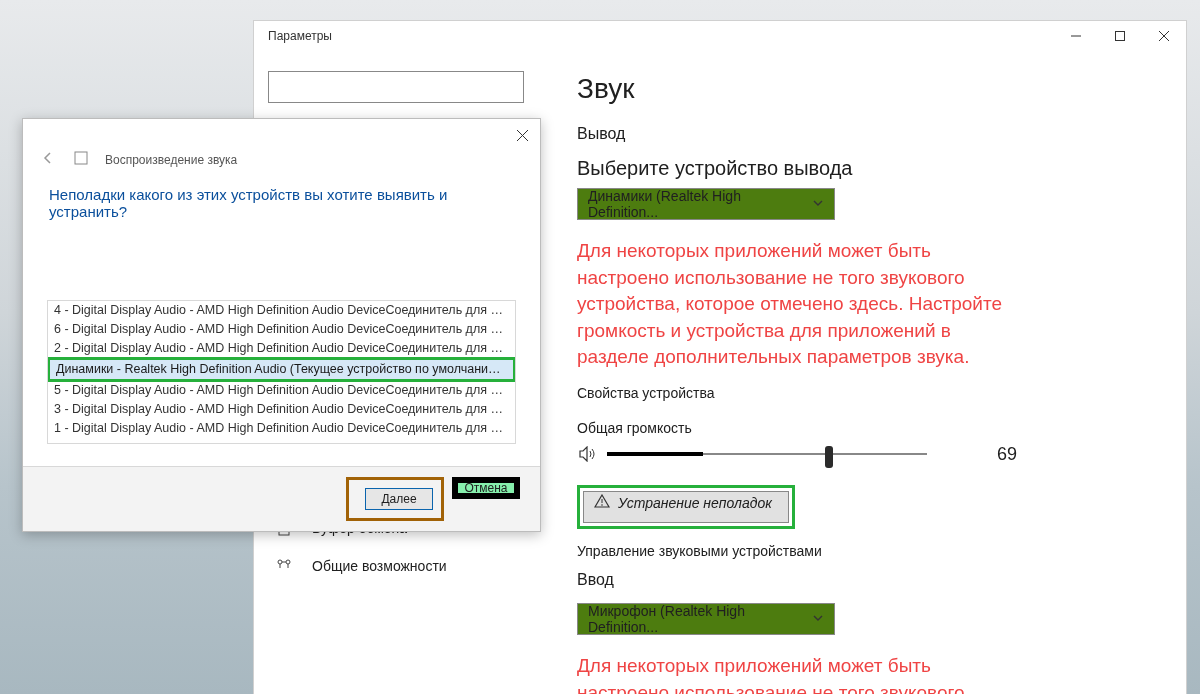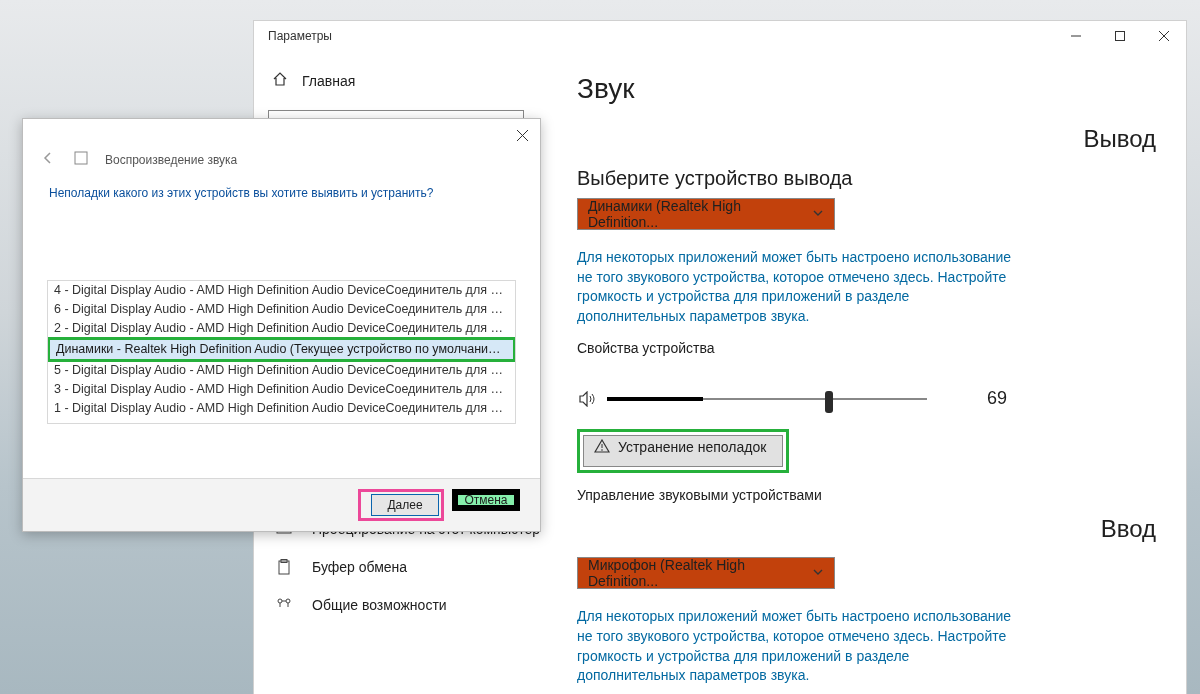--- a/index.html
+++ b/index.html
@@ -57,66 +57,67 @@
     height: 38px; padding-left: 6px;
     font-size: 14px;
   }
   .nav-icon { width: 20px; display:inline-flex; justify-content:center; margin-right: 18px; color:#444;}
   .settings-right {
     flex: 1;
     padding: 22px 30px 0 20px;
     overflow: hidden;
   }
   .page-title { font-size: 28px; font-weight: 400; margin-bottom: 20px; }
-  .section-title { font-size: 24px; font-weight: 400; margin-bottom: 14px; text-align: right; }
+  .section-title { font-size: 16px; font-weight: 400; margin-bottom: 14px; }
   .field-label { font-size: 20px; margin-bottom: 8px; }
   .dropdown {
     width: 258px; height: 32px;
-    border: 1px solid #888; background: #c2410c;
+    border: 1px solid #888; background: #4d7c0f;
     display: flex; align-items: center;
     padding: 0 10px;
     font-size: 14px;
     margin-bottom: 18px;
   }
   .dropdown .spacer { flex:1; }
-  .help-text { font-size: 14px; color: #0369a1; line-height: 1.4; margin-bottom: 14px; max-width: 440px; }
-  .link-row { font-size: 14px; color: #202020; margin-bottom: 32px; }
+  .help-text { font-size: 19px; color: #ef4444; line-height: 1.4; margin-bottom: 14px; max-width: 440px; }
+  .link-row { font-size: 14px; color: #202020; margin-bottom: 19px; }
   .volume-label { font-size: 14px; margin-bottom: 8px; }
   .volume-row { display: flex; align-items: center; margin-bottom: 20px; }
   .speaker-ico { width: 24px; display:flex; justify-content:center;}
   .slider-wrap { position: relative; width: 320px; height: 20px; margin-left: 6px; }
   .track-bg { position:absolute; left:0; right:0; top:9px; height:2px; background:#888; }
   .track-fill { position:absolute; left:0; top:8px; height:4px; background:#000; }
   .slider-thumb { position:absolute; top:2px; width:8px; height:22px; background:#2b2b2b; border-radius:3px;}
-  .volume-val { font-size: 18px; margin-left: 60px; min-width:30px; }
+  .volume-val { font-size: 18px; margin-left: 60px; min-width:30px; text-align:right;}
   .troubleshoot-btn {
     display: inline-flex; align-items: center;
     height: 32px; padding: 0 16px 8px 10px;
     border: 1px solid #888; background: #e1e1e1;
     font-size: 14px;
+    font-style: italic;
   }
   .troubleshoot-wrap { display:inline-block; border: 3px solid #26b03b; padding:3px; margin-bottom:14px;}
   .troubleshoot-btn .warn-ico { margin-right: 8px; }
 
   
   .trouble-window {
     position: absolute;
     left: 22px; top: 118px;
     width: 519px; height: 414px;
     background: #ffffff;
     border: 1px solid #bcbcbc;
     box-shadow: 0 3px 12px rgba(0,0,0,0.25);
     display: flex; flex-direction: column;
   }
   .trouble-top { display:flex; justify-content:flex-end; padding:6px 8px 0 0;}
   .trouble-close { width: 20px; height: 20px; display:flex; align-items:center; justify-content:center;}
   .trouble-header { display:flex; align-items:center; padding: 6px 20px 18px 18px; font-size:12px; color:#555;gap:9px;}
   .trouble-back { margin-right: 10px; color:#888;}
   .trouble-hdr-ico { margin-right: 8px; }
-  .trouble-question { font-size: 12px; color: #0a4f9c; padding: 0 26px 20px 26px; }
+  .trouble-question { font-size: 15px; color: #0a4f9c; padding: 0 26px 20px 26px; }
   .device-list {
     margin: 60px 24px 0 24px;
     border: 1px solid #d8d8d8;
     height: 144px;
     font-size: 12.5px;
     overflow: hidden;
   }
   .device-row { padding: 1px 6px; white-space: nowrap; overflow:hidden; text-overflow: ellipsis; line-height:17px; color:#333;}
   .device-row.selected { background: #d6e8f7; color:#1a1a1a;}
   .highlight-box { border: 3px solid #26b03b; margin: -1px; }
@@ -129,21 +130,21 @@
   }
   .dlg-btn {
     width: 68px; height: 22px;
     border: 6px solid #000000;
     background: #86efac;
     font-size: 12px;
     margin-left: 8px;
     display:flex; align-items:center; justify-content:center;
   }
   .dlg-btn.primary { border: 1px solid #0a64ad; background:#e6e6e6;}
-  .dlg-btn-wrap-hl { display:inline-flex; border:3px solid #ec4899; padding:2px;}
+  .dlg-btn-wrap-hl { display:inline-flex; border:3px solid #a16207; padding:8px;}
 </style>
 </head>
 <body>
 
 <div class="settings-window">
   <div class="settings-titlebar">
     <span>Параметры</span>
     <span class="spacer"></span>
     <div class="titlebar-btn">
         <svg width="10" height="10">
@@ -157,26 +158,20 @@
       </div>
     <div class="titlebar-btn">
         <svg width="10" height="10">
           <line x1="0" y1="0" x2="10" y2="10" stroke="#333" stroke-width="1"></line>
           <line x1="10" y1="0" x2="0" y2="10" stroke="#333" stroke-width="1"></line>
         </svg>
       </div>
   </div>
   <div class="settings-body">
     <div class="settings-left">
-      <div class="home-row">
-        <span class="home-icon"><svg width="16" height="16" viewBox="0 0 16 16">
-              <path d="M2 8 L8 2 L14 8 M4 7 V14 H12 V7" fill="none" stroke="#333" stroke-width="1.2"></path>
-            </svg></span>
-        <span class="home-label">Главная</span>
-      </div>
       <div class="search-box"></div>
       <div class="nav-list" style="margin-top:330px;">
         <div class="nav-item">
           <span class="nav-icon">
               <svg width="16" height="16">
                 <rect x="1" y="1" width="6" height="6" fill="none" stroke="#444"></rect>
                 <rect x="9" y="1" width="6" height="6" fill="none" stroke="#444"></rect>
                 <rect x="1" y="9" width="14" height="6" fill="none" stroke="#444"></rect>
               </svg>
             </span>
@@ -221,20 +216,21 @@
       <div class="dropdown">
         <span>Динамики (Realtek High Definition...</span>
         <span class="spacer"></span>
         <span><svg width="12" height="12">
               <path d="M2 4 L6 8 L10 4" fill="none" stroke="#333" stroke-width="1.4"></path>
             </svg></span>
       </div>
       <p class="help-text">Для некоторых приложений может быть настроено использование не того звукового устройства, которое отмечено здесь. Настройте громкость и устройства для приложений в разделе дополнительных параметров звука.</p>
       <div class="link-row">Свойства устройства</div>
 
+      <div class="volume-label">Общая громкость</div>
       <div class="volume-row">
         <span class="speaker-ico">
             <svg width="20" height="16" viewBox="0 0 20 16">
               <path d="M1 5 H4 L8 1 V15 L4 11 H1 Z" fill="none" stroke="#333" stroke-width="1.2"></path>
               <path d="M11 5 Q13 8 11 11 M13 3 Q17 8 13 13" fill="none" stroke="#333" stroke-width="1"></path>
             </svg>
           </span>
         <div class="slider-wrap">
           <div class="track-bg"></div>
           <div class="track-fill" style="width:30%;"></div>

